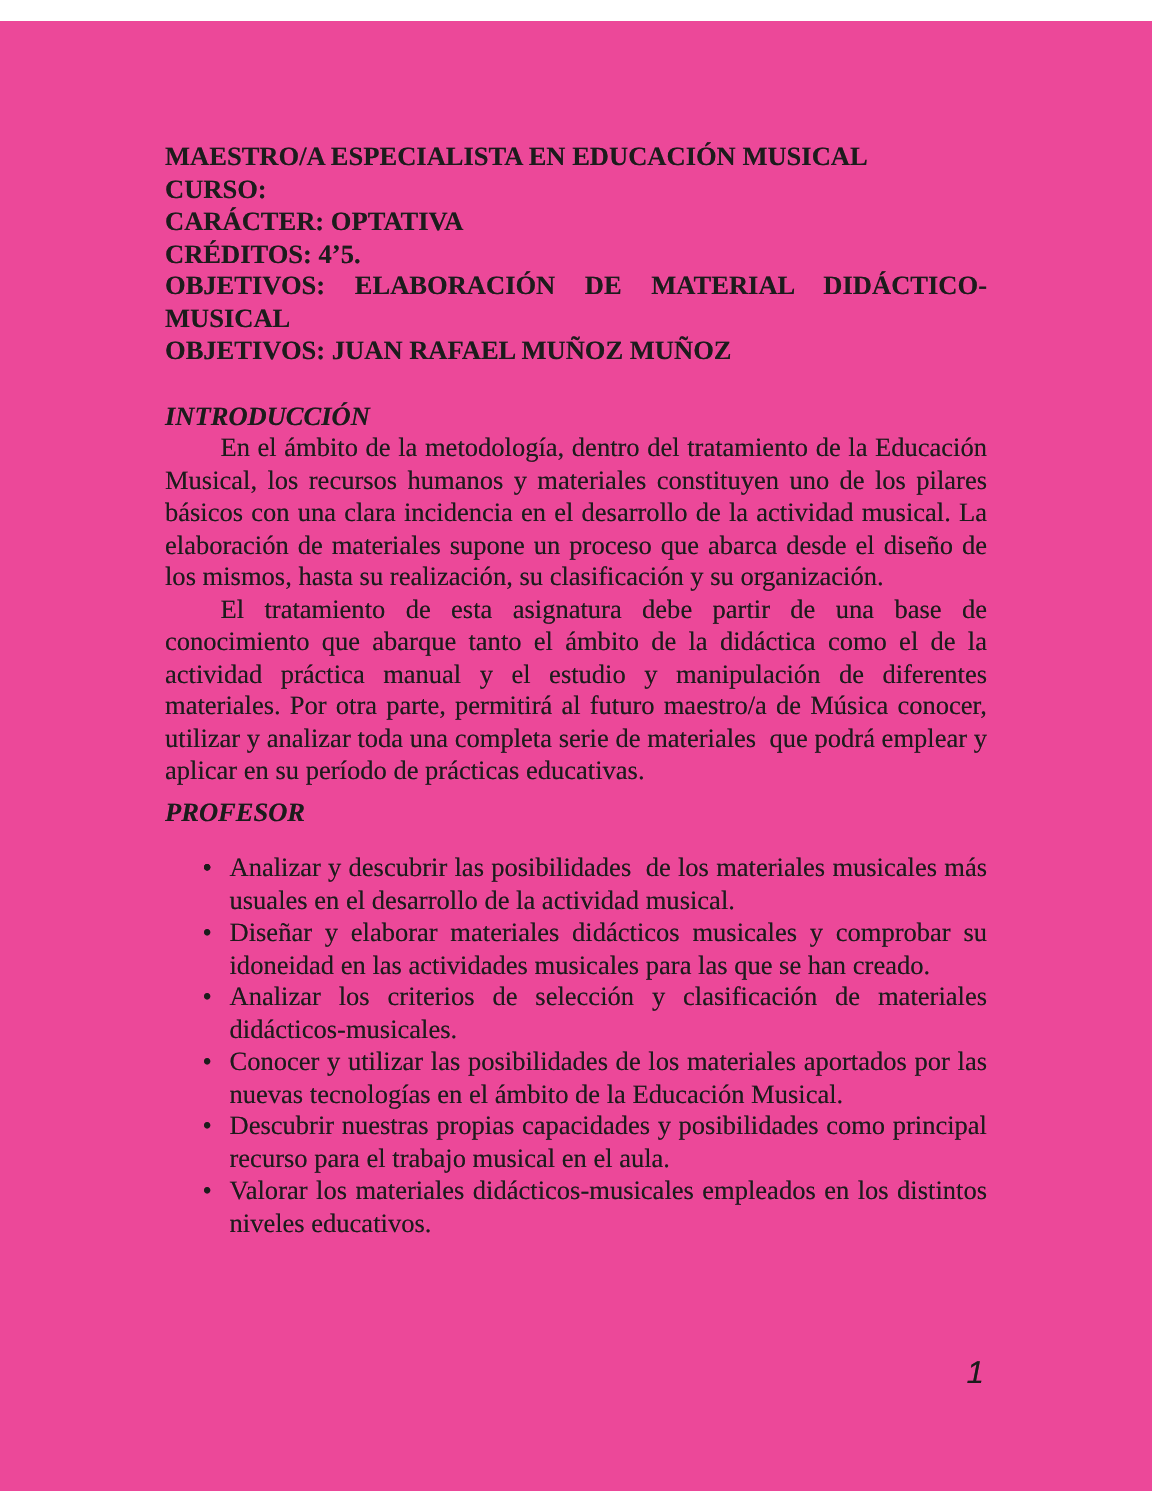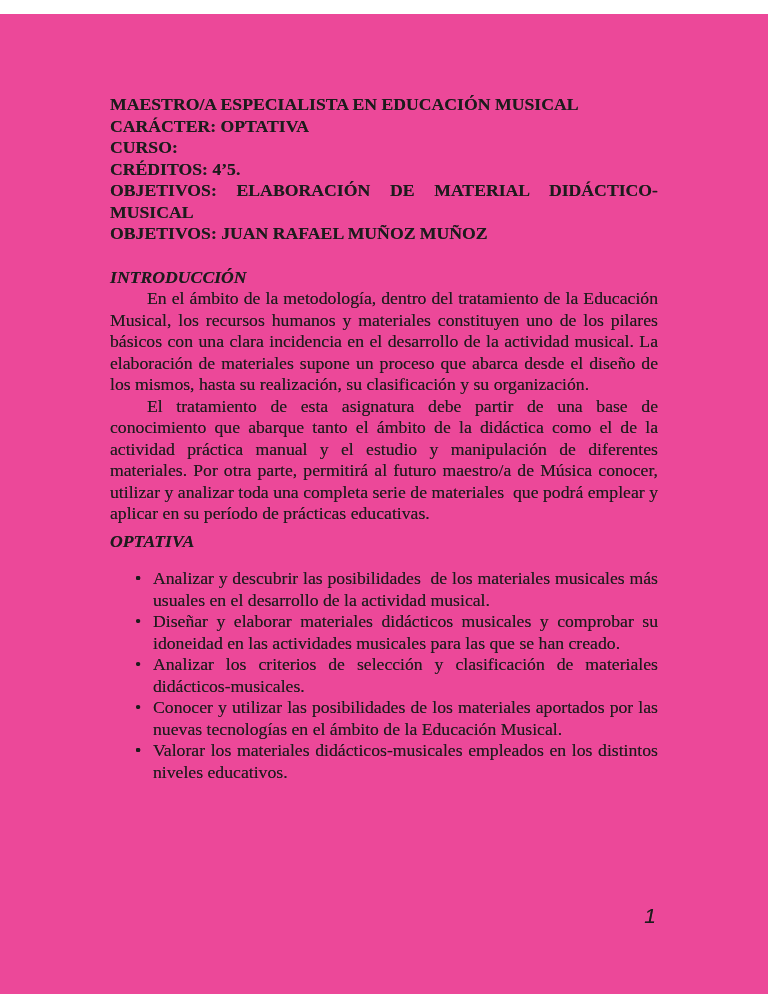--- a/index.html
+++ b/index.html
@@ -77,41 +77,41 @@
   }
 </style>
 </head>
 <body>
 
 <div class="page">
   <div class="content">
 
     <div class="header-block">
       <p>MAESTRO/A ESPECIALISTA EN EDUCACIÓN MUSICAL</p>
+      <p>CURSO:</p>
       <p>CARÁCTER: OPTATIVA</p>
-      <p>CURSO:</p>
       <p>CRÉDITOS: 4’5.</p>
       <p>OBJETIVOS: ELABORACIÓN DE MATERIAL DIDÁCTICO-MUSICAL</p>
       <p>OBJETIVOS: JUAN RAFAEL MUÑOZ MUÑOZ</p>
     </div>
 
     <h2 class="h-intro">INTRODUCCIÓN</h2>
 
     <p class="body para-1">En el ámbito de la metodología, dentro del tratamiento de la Educación Musical, los recursos humanos y materiales constituyen uno de los pilares básicos con una clara incidencia en el desarrollo de la actividad musical. La elaboración de materiales supone un proceso que abarca desde el diseño de los mismos, hasta su realización, su clasificación y su organización.</p>
 
     <p class="body para-2">El tratamiento de esta asignatura debe partir de una base de conocimiento que abarque tanto el ámbito de la didáctica como el de la actividad práctica manual y el estudio y manipulación de diferentes materiales. Por otra parte, permitirá al futuro maestro/a de Música conocer, utilizar y analizar toda una completa serie de materiales&nbsp; que podrá emplear y aplicar en su período de prácticas educativas.</p>
 
-    <h2 class="h-objetivos">OPTATIVA</h2>
+    <h2 class="h-objetivos">PROFESOR</h2>
 
     <ul class="objectives">
       <li><span class="dot">•</span></li>
       <li><span class="dot">•</span><span>Analizar y descubrir las posibilidades&nbsp; de los materiales musicales más usuales en el desarrollo de la actividad musical.</span></li>
       <li><span class="dot">•</span><span>Diseñar y elaborar materiales didácticos musicales y comprobar su idoneidad en las actividades musicales para las que se han creado.</span></li>
       <li><span class="dot">•</span><span>Analizar los criterios de selección y clasificación de materiales didácticos-musicales.</span></li>
       <li><span class="dot">•</span><span>Conocer y utilizar las posibilidades de los materiales aportados por las nuevas tecnologías en el ámbito de la Educación Musical.</span></li>
-      <li><span class="dot">•</span></li>
+      <li><span class="dot">•</span><span>Descubrir nuestras propias capacidades y posibilidades como principal recurso para el trabajo musical en el aula.</span></li>
       <li><span class="dot">•</span><span>Valorar los materiales didácticos-musicales empleados en los distintos niveles educativos.</span></li>
     </ul>
 
   </div>
 
   <div class="page-number">1</div>
 </div>
 
 </body></html>

